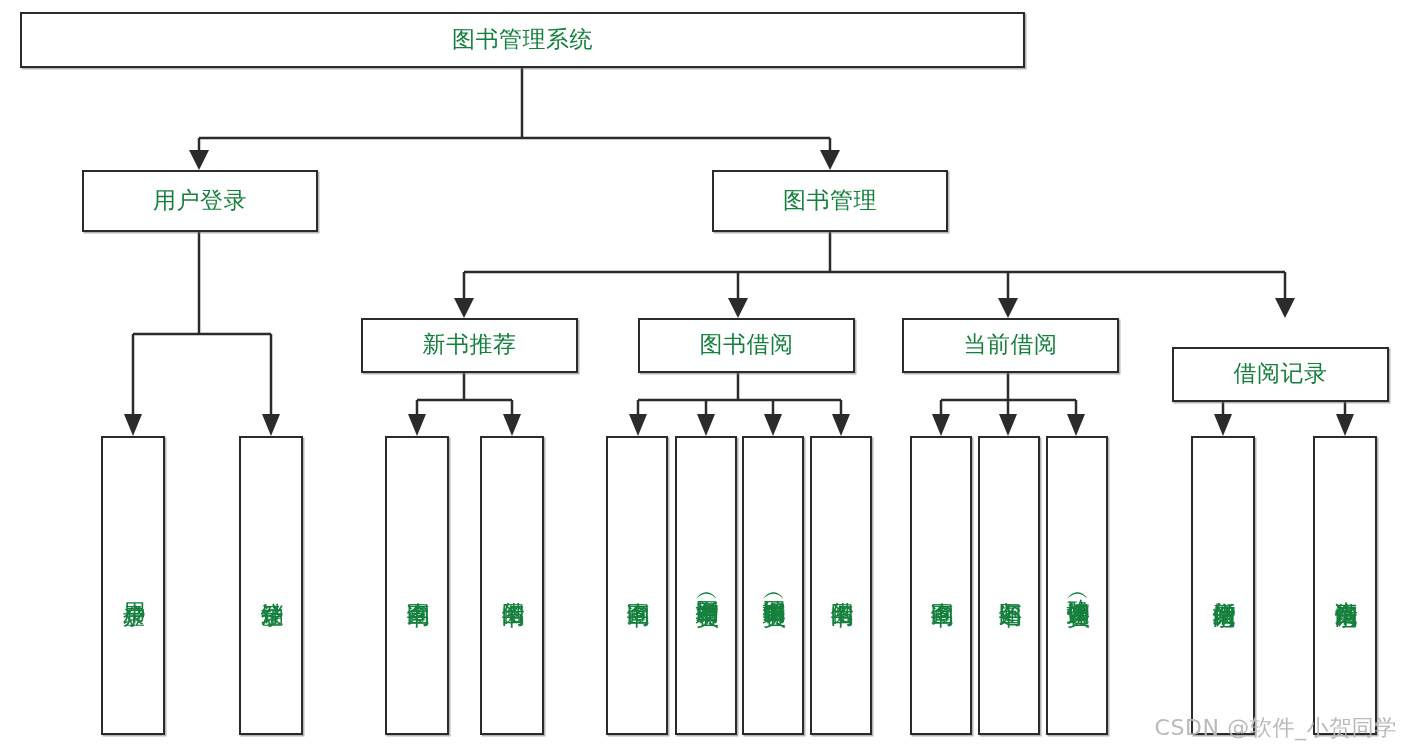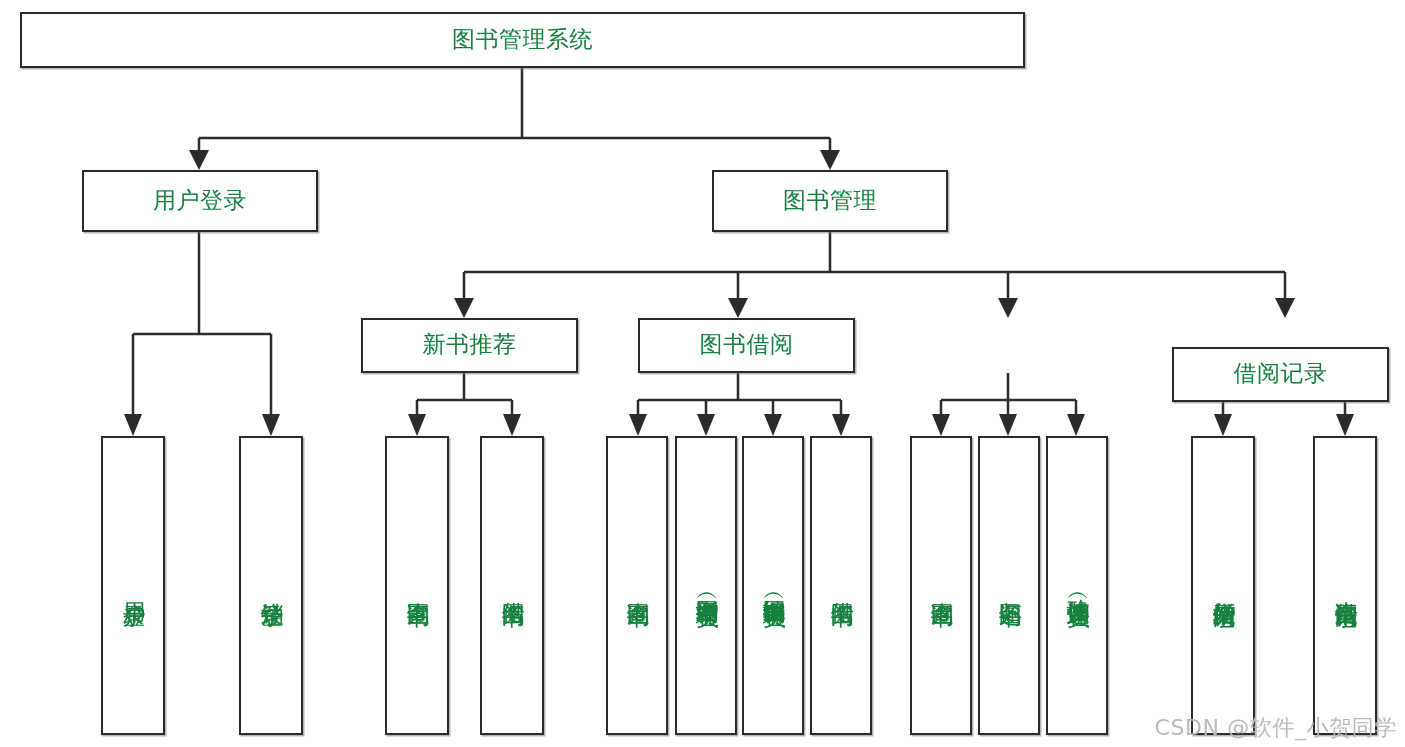--- a/index.html
+++ b/index.html
@@ -171,20 +171,23 @@
   </div>
 
   <div class="node horiz" style="left:361px; top:318px; width:217px; height:55px;">
     <span class="label">新书推荐</span>
   </div>
 
   <div class="node horiz" style="left:632px; top:318px; width:217px; height:55px;margin-left:6px;">
     <span class="label">图书借阅</span>
   </div>
 
+  <div class="node horiz" style="left:902px; top:318px; width:217px; height:55px;">
+    <span class="label">当前借阅</span>
+  </div>
 
   <div class="node horiz" style="left:1172px; top:318px; width:217px; height:55px;margin-top:29px;">
     <span class="label">借阅记录</span>
   </div>
 
   <div class="node vert" style="left:101px; top:436px; width:64px; height:299px;">
     <span class="label">用户登录</span>
   </div>
 
   <div class="node vert" style="left:239px; top:436px; width:64px; height:299px;">

